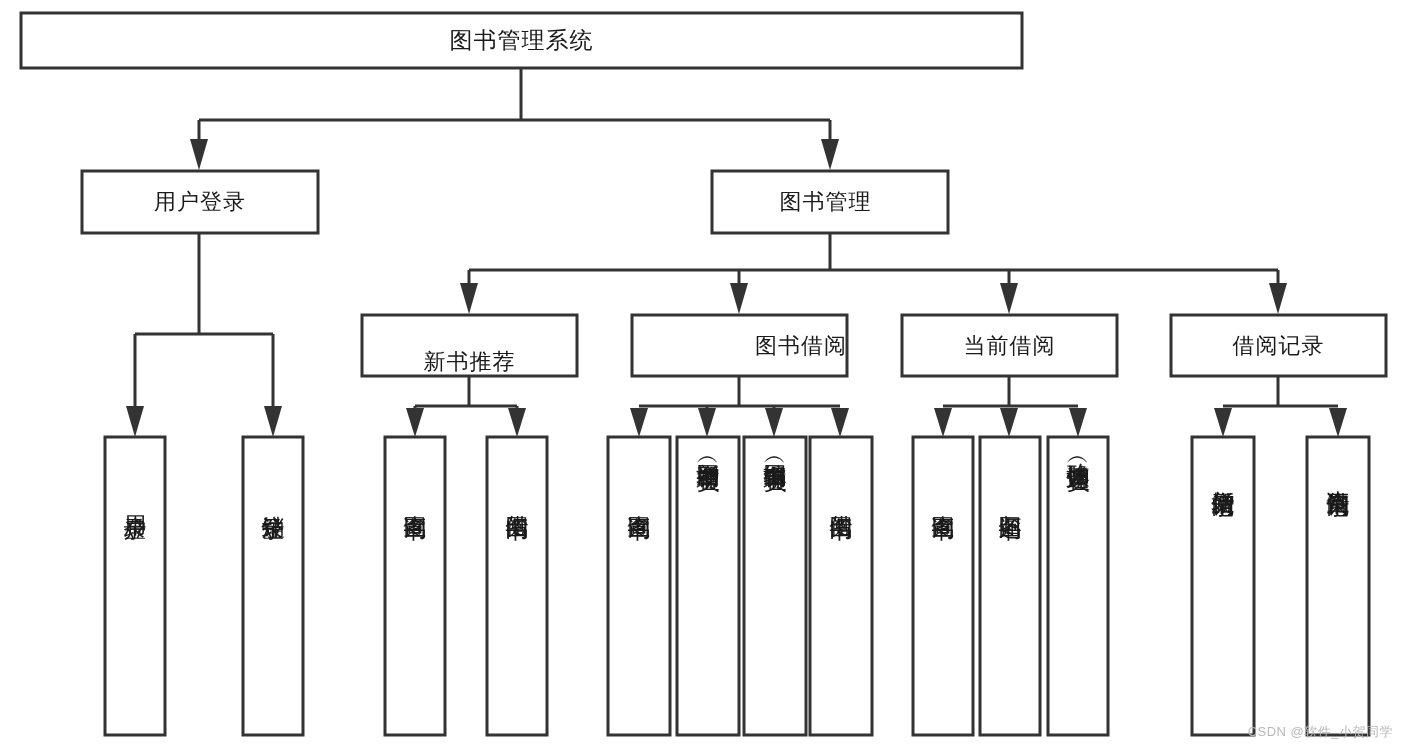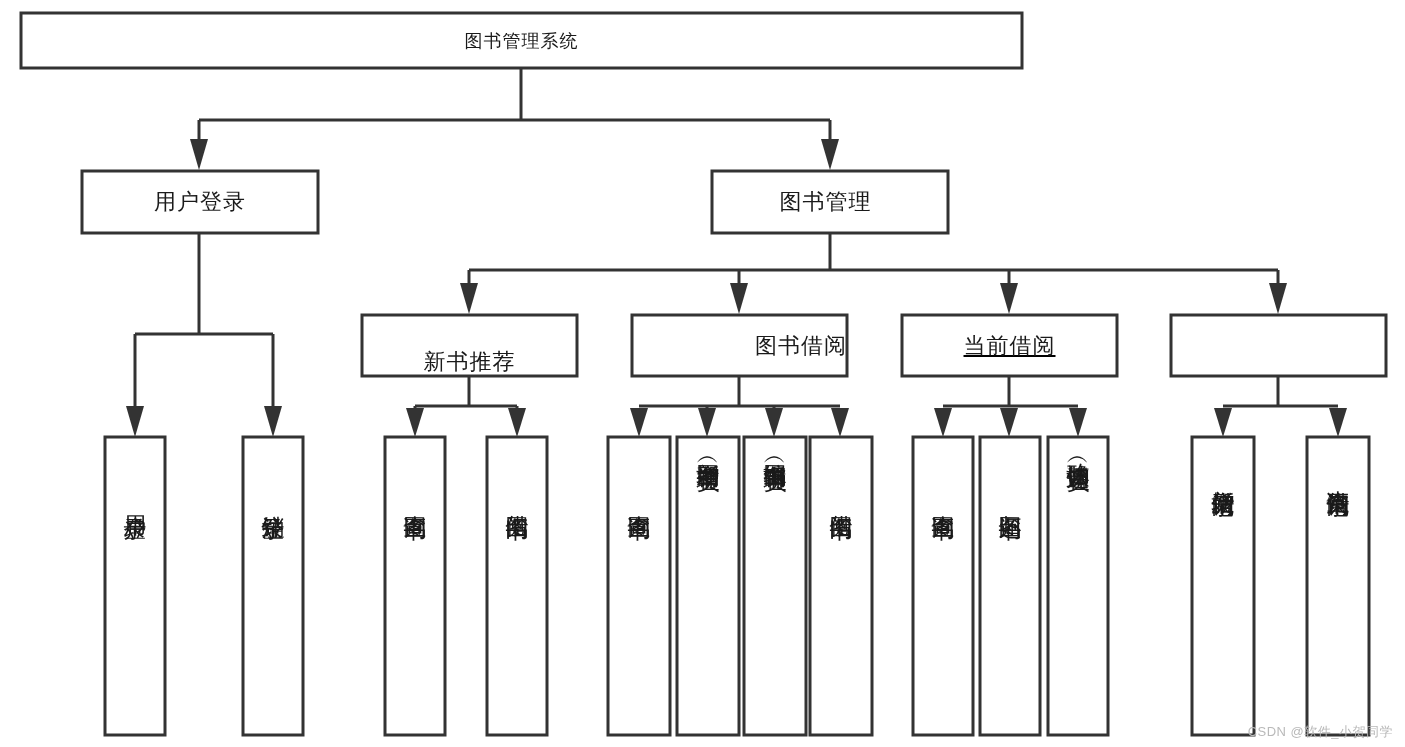--- a/index.html
+++ b/index.html
@@ -71,21 +71,21 @@
     pointer-events: none;
   }
   .hlabel {
     font-family: "Liberation Sans", "DejaVu Sans", sans-serif;
     font-size: 22px;
     color: #1a1a1a;
     letter-spacing: 1px;
     white-space: nowrap;
   }
   .title-label {
-    font-size: 18px;
+    font-size: 23px;
     font-family: Liberation Serif, serif;
   }
   #watermark {
     position: absolute;
     right: 12px;
     bottom: 6px;
     font-family: "Liberation Sans", "DejaVu Sans", sans-serif;
     font-size: 13px;
     color: #b9b9b9;
     letter-spacing: 0.5px;
@@ -195,24 +195,27 @@
   </div>
 
   <div class="hlabel-wrap" style="left:362px; top:315px; width:215px; height:61px;margin-top:16px;">
     <span class="hlabel">新书推荐</span>
   </div>
 
   <div class="hlabel-wrap" style="left:632px; top:315px; width:215px; height:61px;justify-content:flex-end;">
     <span class="hlabel">图书借阅</span>
   </div>
 
-  <div class="hlabel-wrap" style="left:902px; top:315px; width:215px; height:61px;text-decoration:underline;">
+  <div class="hlabel-wrap" style="left:902px; top:315px; width:215px; height:61px;">
     <span class="hlabel">当前借阅</span>
   </div>
 
+  <div class="hlabel-wrap" style="left:1171px; top:315px; width:215px; height:61px;">
+    <span class="hlabel">借阅记录</span>
+  </div>
 
   <div class="vlabel-wrap" style="left:105px; top:437px; width:60px; height:298px; padding-top:60px; box-sizing:border-box;">
     <span class="vlabel">用户登录</span>
   </div>
   <div class="vlabel-wrap" style="left:243px; top:437px; width:60px; height:298px; padding-top:60px; box-sizing:border-box;">
     <span class="vlabel">注销登录</span>
   </div>
 
   <div class="vlabel-wrap" style="left:385px; top:437px; width:60px; height:298px; padding-top:60px; box-sizing:border-box;">
     <span class="vlabel">查询图书</span>

